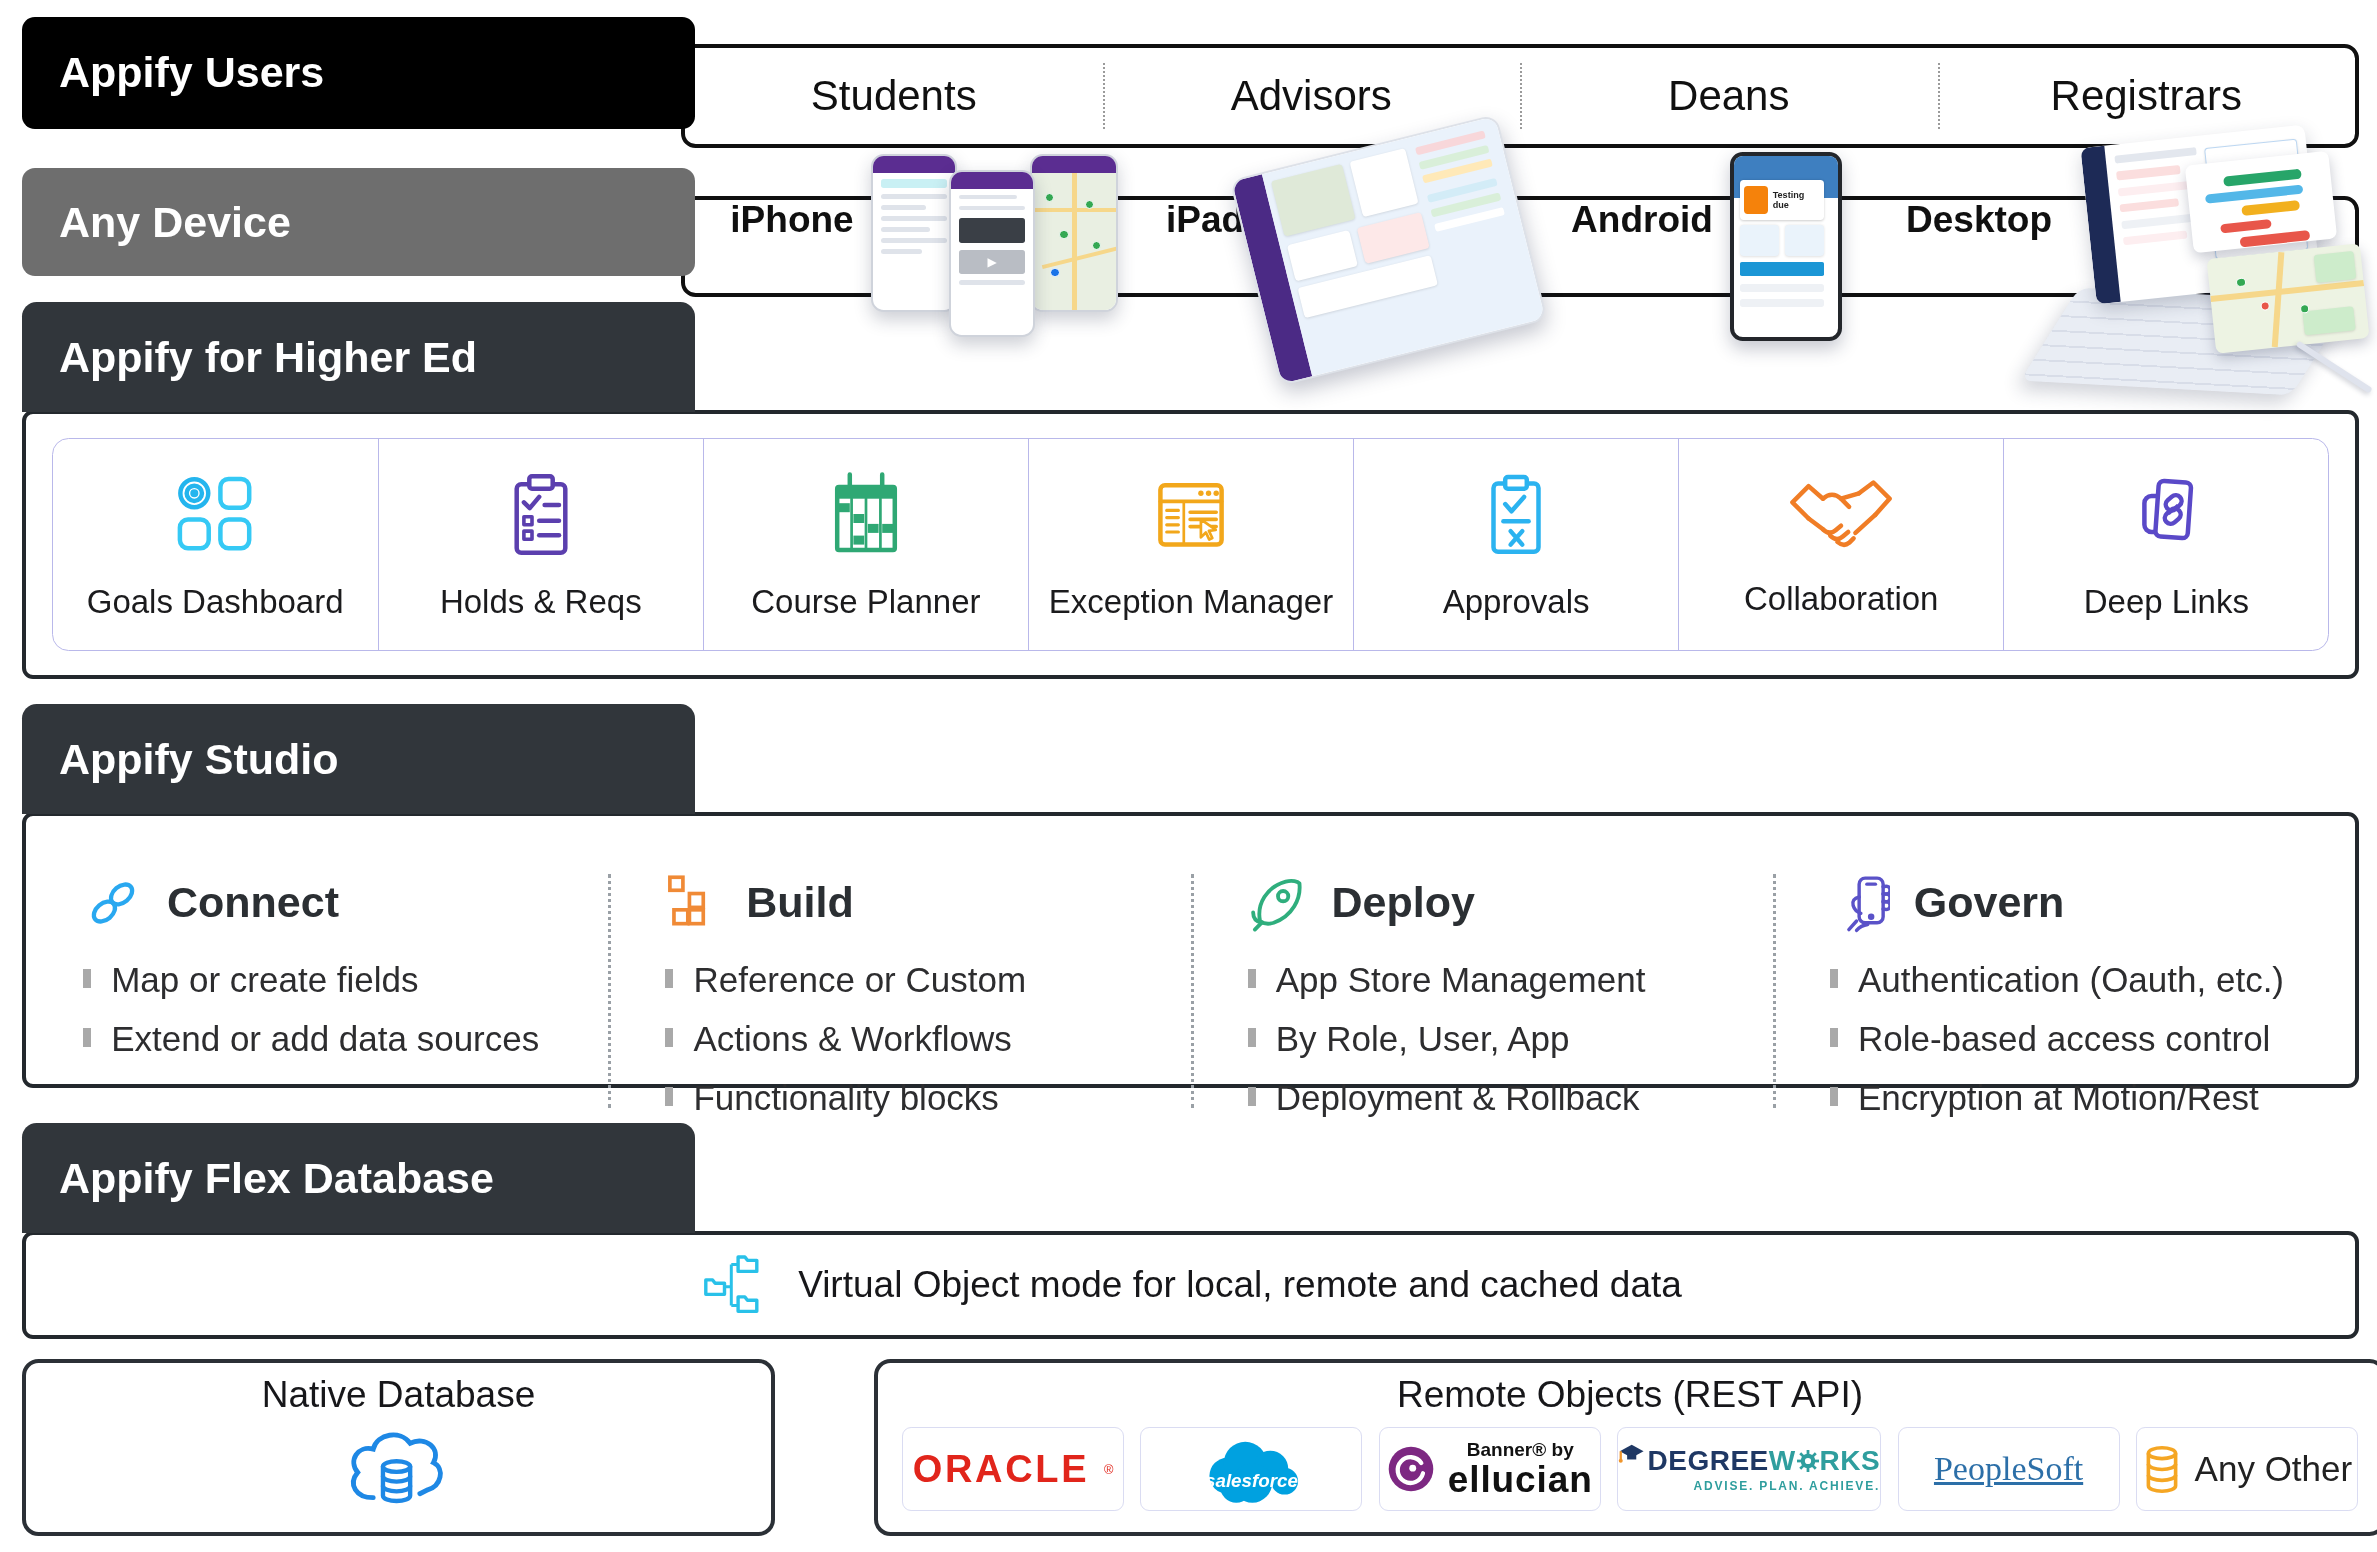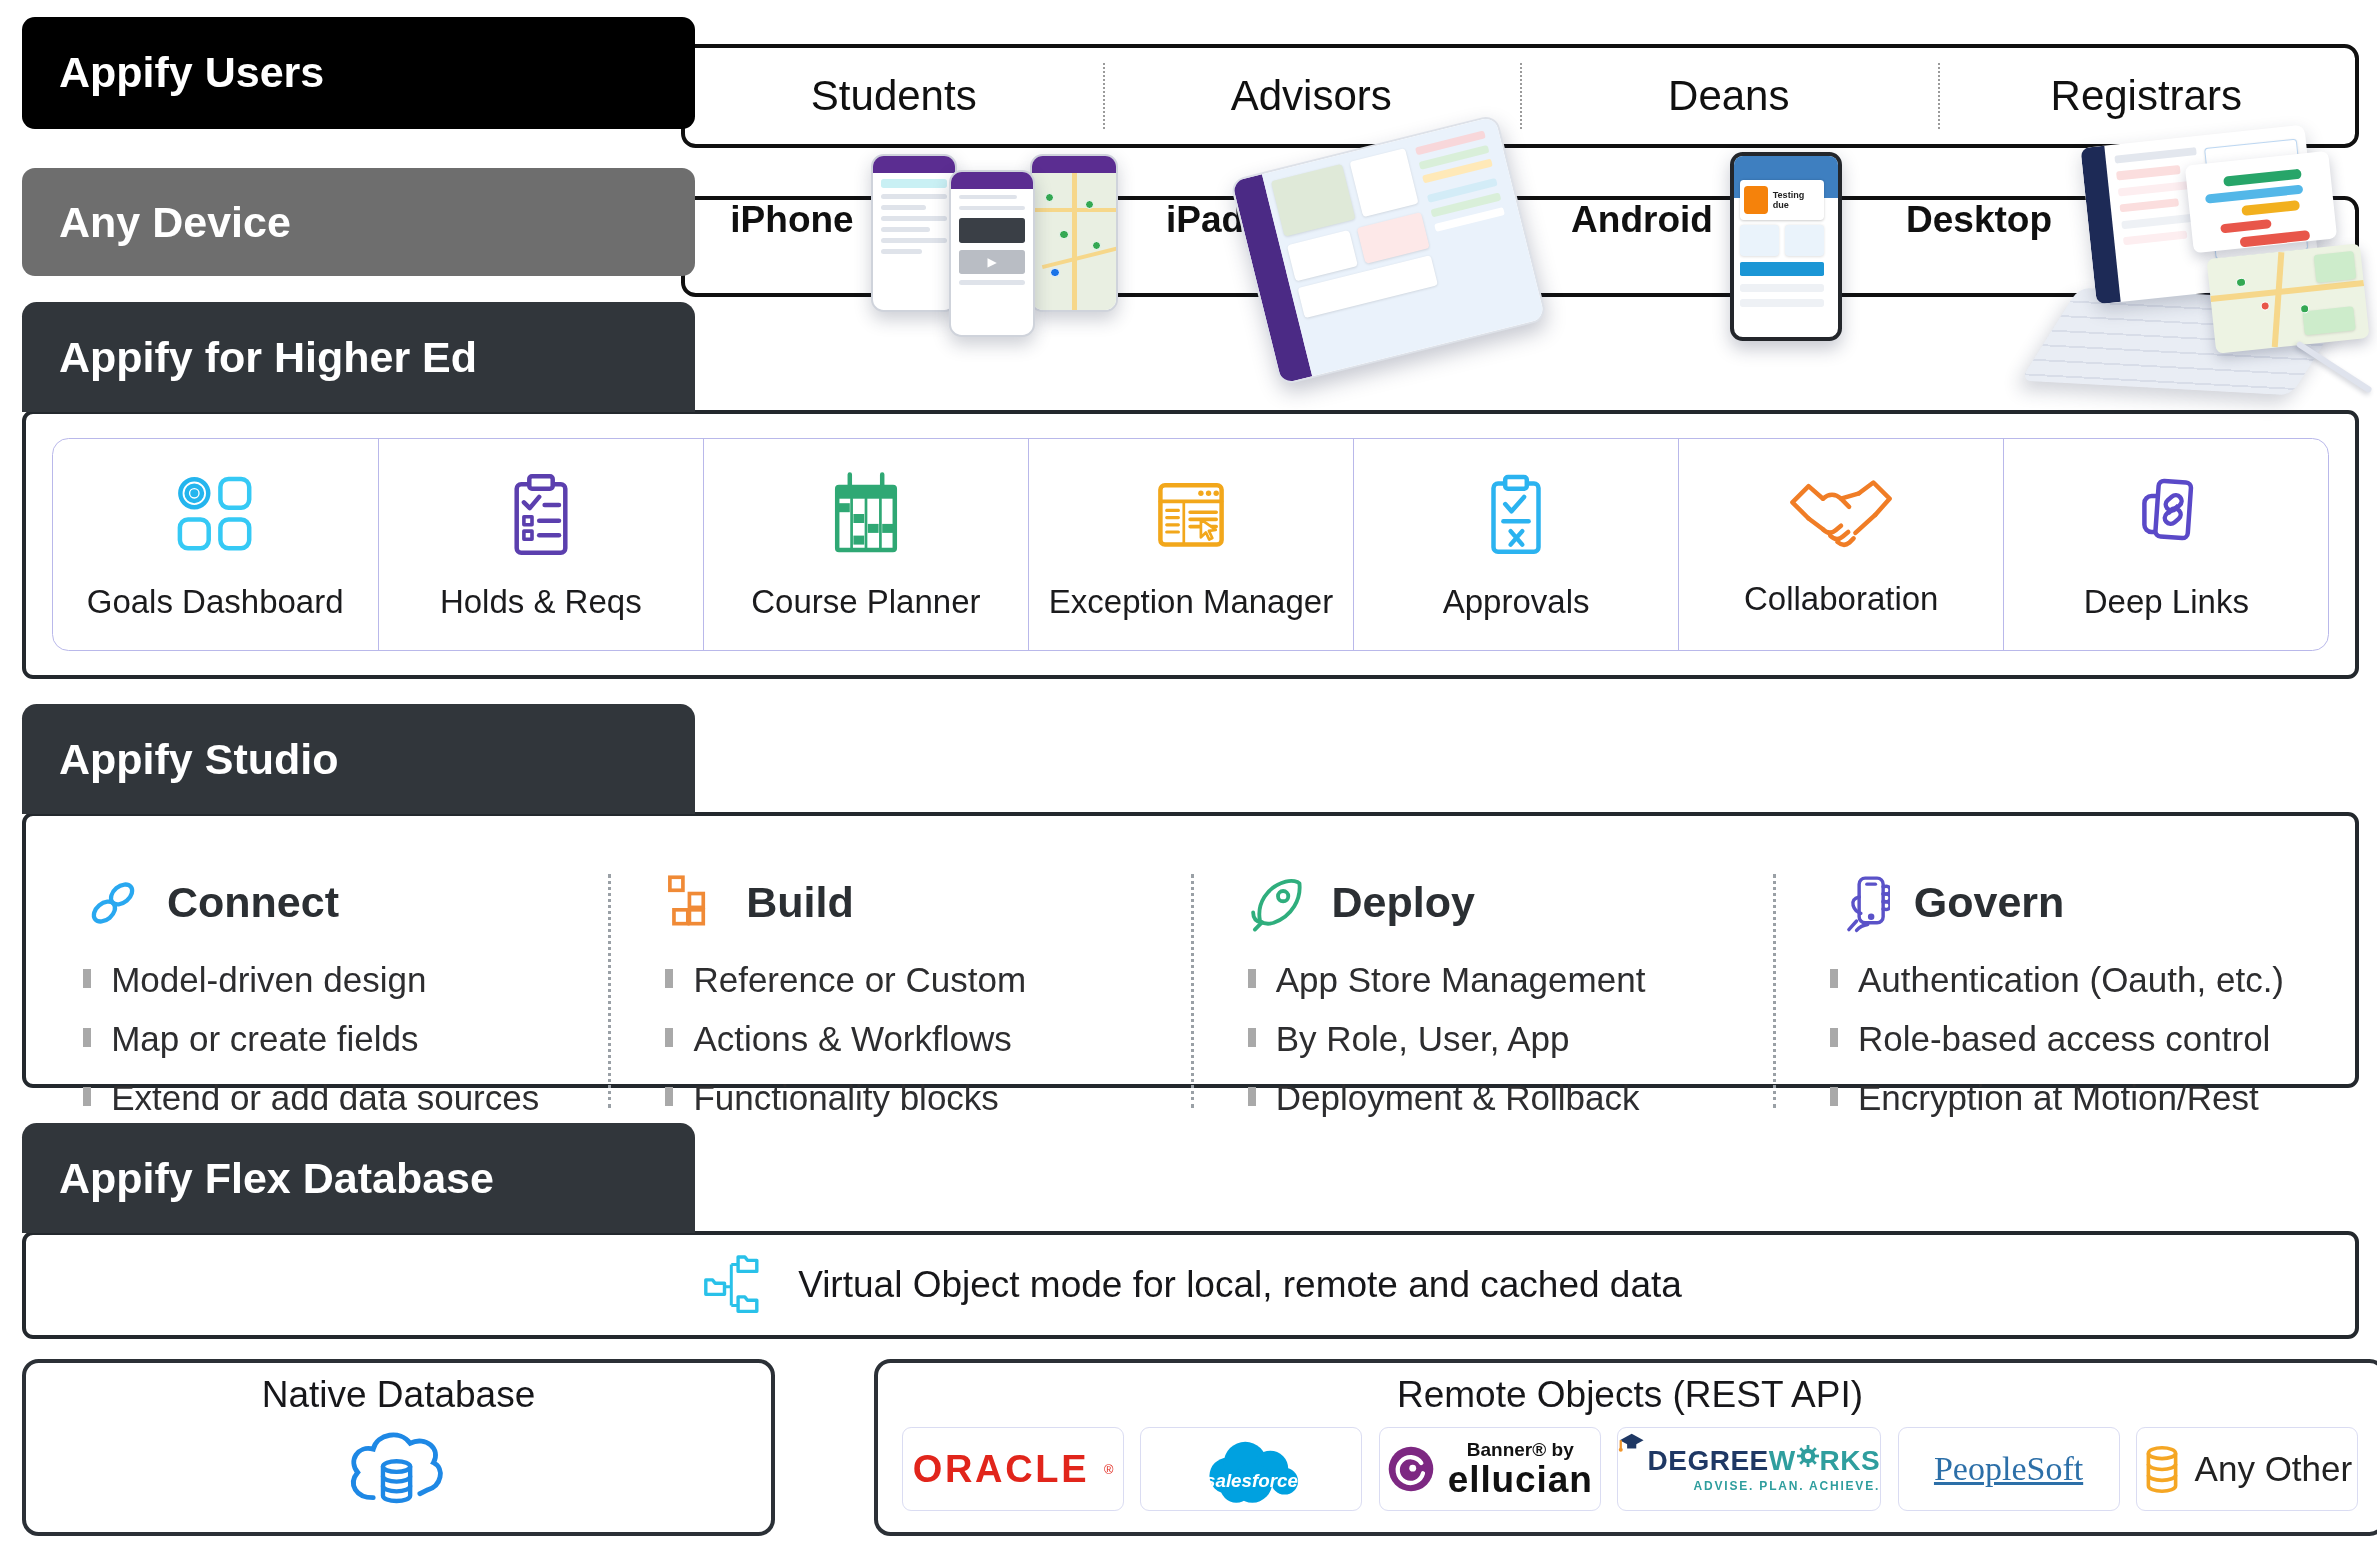--- a/index.html
+++ b/index.html
@@ -68,21 +68,21 @@
   .nativeicon{display:flex;justify-content:center;margin-top:1.8px;}
   .logorow{display:flex;gap:16.5px;padding:11px 24px 0 24px;}
   .tile{flex:1;height:84px;background:#fff;border:1.8px solid #dadcf2;border-radius:9.1px;
         display:flex;align-items:center;justify-content:center;gap:12.8px;box-sizing:border-box;}
   .oracle-txt{font-size:38px;font-weight:bold;letter-spacing:2.7px;color:var(--oracle_red,#e1251b);}
   .oracle-reg{font-size:12.8px;color:var(--oracle_red,#e1251b);vertical-align:top;margin-left:1.8px;}
   .ell-right{display:flex;flex-direction:column;align-items:center;line-height:1;}
   .ell-small{font-size:19px;font-weight:600;color:#111;margin-bottom:2.7px;}
   .ell-big{font-size:37px;font-weight:bold;color:#111;letter-spacing:0.9px;}
   .dw-wrap{display:flex;flex-direction:column;align-items:flex-end;}
-  .dw-row{display:flex;}
+  .dw-row{display:flex;align-items:center;}
   .dw-p1{font-size:28px;font-weight:bold;color:var(--dw_navy,#1f3864);letter-spacing:0.5px;}
   .dw-p2,.dw-p3{font-size:28px;font-weight:bold;color:var(--dw_teal,#2f9e9e);letter-spacing:0.5px;}
   .dw-tag{font-size:12px;font-weight:bold;color:var(--dw_teal,#2f9e9e);letter-spacing:1.8px;margin-top:2.7px;text-align:right;}
   .ps-txt{font-family:"Liberation Serif",serif;font-size:34px;color:var(--ps_blue,#2c6fa8);text-decoration:underline;}
   .ao-txt{font-size:35px;color:#222;}
 
   
   .mock{position:absolute;z-index:3;}
   .phone{position:absolute;background:#fff;border:2.7px solid #cfd3db;border-radius:12.8px;
          box-shadow:0 7.3px 16.5px rgba(30,40,70,.22);overflow:hidden;}
@@ -388,24 +388,20 @@
           <span>
             <svg width="60" height="60" viewBox="0 0 70 70" fill="none" stroke="#29a8f0" stroke-width="5">
               <ellipse cx="25" cy="45" rx="14" ry="9.5" transform="rotate(-40 25 45)"></ellipse>
               <ellipse cx="45" cy="25" rx="14" ry="9.5" transform="rotate(-40 45 25)"></ellipse>
             </svg>
             </span>
           <span class="stitle">Connect</span>
         </div>
         <div class="bullet">
             <span class="bmark"></span>
-            <span class="btext">Model-driven design</span>
-          </div>
-        <div class="bullet">
-            <span class="bmark"></span>
             <span class="btext">Map or create fields</span>
           </div>
         <div class="bullet">
             <span class="bmark"></span>
             <span class="btext">Extend or add data sources</span>
           </div>
       </div>
 
       <div class="scol">
         <div class="shead">

